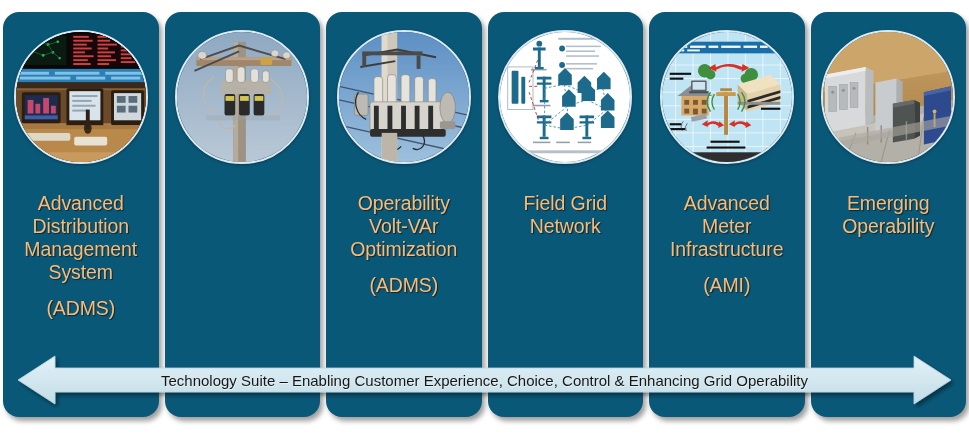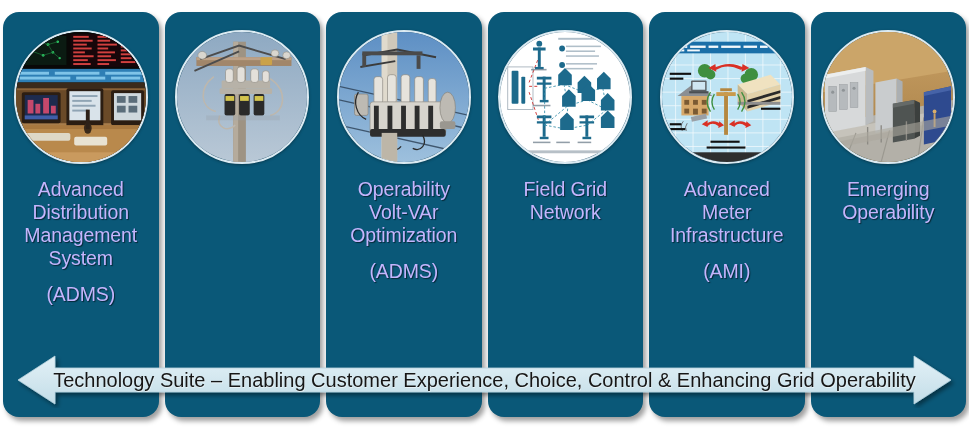--- a/index.html
+++ b/index.html
@@ -56,26 +56,26 @@
     border: 2px solid #dbeaf2;
     box-sizing: border-box;
     overflow: hidden;
     background: #24526b;
     box-shadow: 0 1px 3px rgba(0,0,0,0.35);
   }
   .circle > svg { display: block; width: 100%; height: 100%; }
 
   
   .caption {
-    margin-top: 14px;
+    margin-top: 28px;
     padding: 0 19px;
     width: 100%;
     box-sizing: border-box;
     text-align: center;
-    color: #c4b5fd;
+    color: #fdba74;
     font-size: 19.5px;
     line-height: 23px;
     text-shadow: 1px 1px 1px rgba(0,0,0,0.55);
     letter-spacing: -0.1px;
   }
   .caption .abbr {
     display: block;
     margin-top: 13px;
   }
 
@@ -91,21 +91,21 @@
   .arrow-layer svg { display:block; }
   .arrow-text {
     position: absolute;
     left: 0;
     top: 352px;
     width: 969px;
     height: 56px;
     display: flex;
     align-items: center;
     justify-content: center;
-    font-size: 20px;
+    font-size: 15px;
     color: #161616;
     white-space: nowrap;
     text-shadow: 0.5px 0.5px 0 rgba(255,255,255,0.5);
   }
 </style>
 </head>
 <body>
 
 <div id="stage">
 

